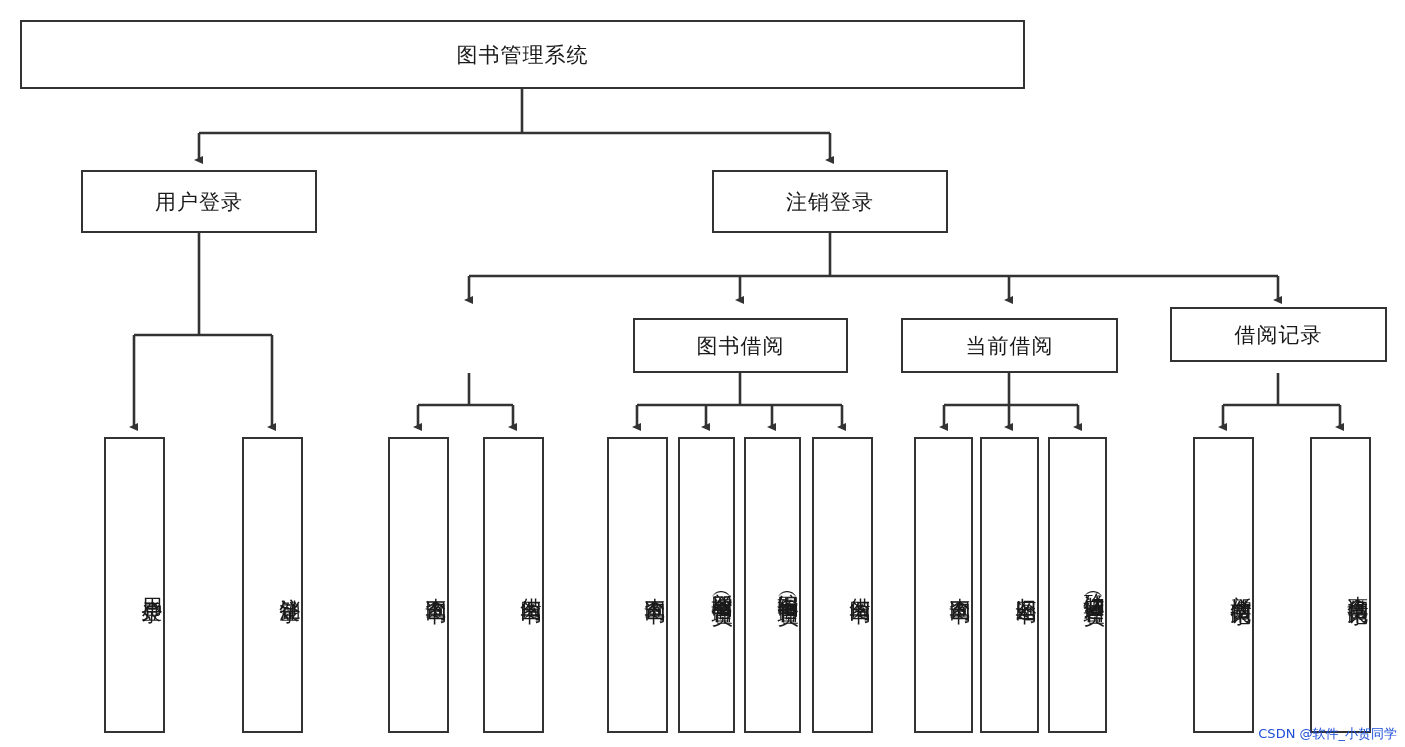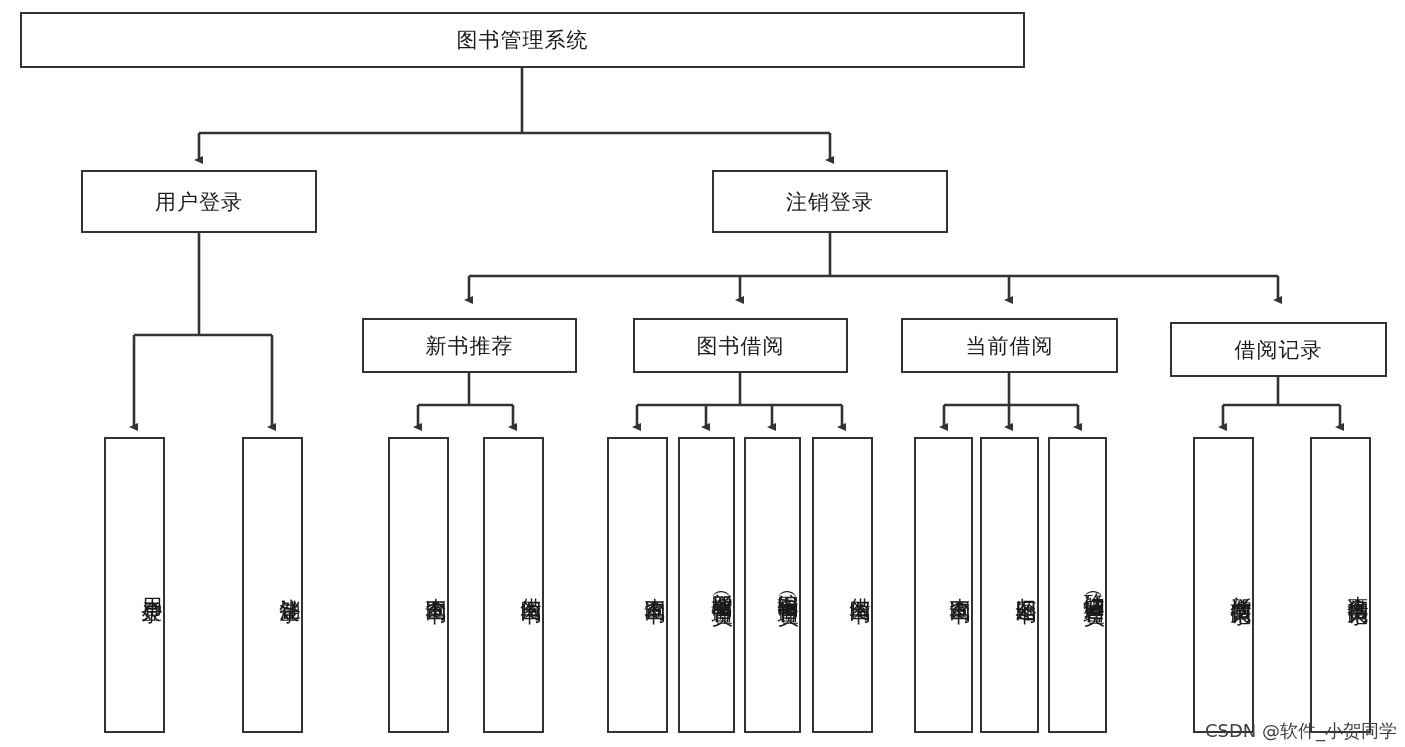--- a/index.html
+++ b/index.html
@@ -53,22 +53,22 @@
   }
   .node-v > span {
     display: block;
     writing-mode: vertical-rl;
     text-orientation: upright;
   }
   #watermark {
     position: absolute;
     right: 8px;
     bottom: 4px;
-    font-size: 18px;
-    color: #404040;
+    font-size: 13px;
+    color: #1d4ed8;
     white-space: nowrap;
     z-index: 3;
   }
 </style>
 </head>
 <body>
 
 <div id="diagram-root">
 
   <svg id="edge-layer" viewBox="0 0 1405 747" xmlns="http://www.w3.org/2000/svg">
@@ -114,41 +114,38 @@
       <path d="M1009,405 L1009,427" marker-end="url(#arrow)"></path>
       <path d="M1078,405 L1078,427" marker-end="url(#arrow)"></path>
 
       <path d="M1278,373 L1278,405"></path>
       <path d="M1223,405 L1340,405"></path>
       <path d="M1223,405 L1223,427" marker-end="url(#arrow)"></path>
       <path d="M1340,405 L1340,427" marker-end="url(#arrow)"></path>
     </g>
   </svg>
 
-  <div class="node node-h" style="left:20px; top:12px; width:1005px; height:56px;">
+  <div class="node node-h" style="left:20px; top:20px; width:1005px; height:69px;">
     <span>图书管理系统</span>
   </div>
 
   <div class="node node-h" style="left:81px; top:170px; width:236px; height:63px;">
     <span>用户登录</span>
   </div>
   <div class="node node-h" style="left:712px; top:170px; width:236px; height:63px;">
     <span>注销登录</span>
   </div>
 
-  <div class="node node-h" style="left:362px; top:318px; width:215px; height:55px;">
-    <span>新书推荐</span>
-  </div>
   <div class="node node-h" style="left:901px; top:318px; width:217px; height:55px;">
     <span>当前借阅</span>
   </div>
   <div class="node node-h" style="left:633px; top:318px; width:215px; height:55px;">
     <span>图书借阅</span>
   </div>
-  <div class="node node-h" style="left:1170px; top:322px; width:217px; height:55px;">
+  <div class="node node-h" style="left:1170px; top:307px; width:217px; height:55px;">
     <span>借阅记录</span>
   </div>
 
   <div class="node node-v" style="left:104px; top:437px; width:61px; height:296px;">
     <span>用户登录</span>
   </div>
   <div class="node node-v" style="left:242px; top:437px; width:61px; height:296px;">
     <span>注销登录</span>
   </div>
 

